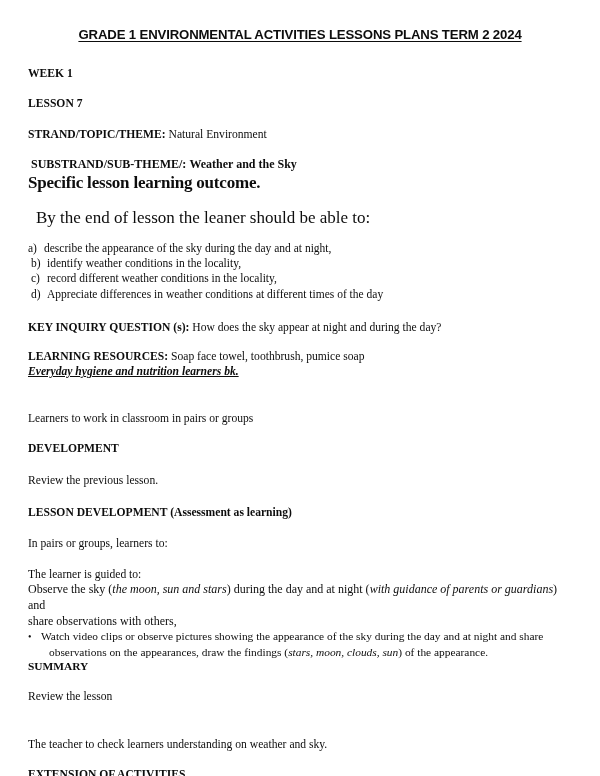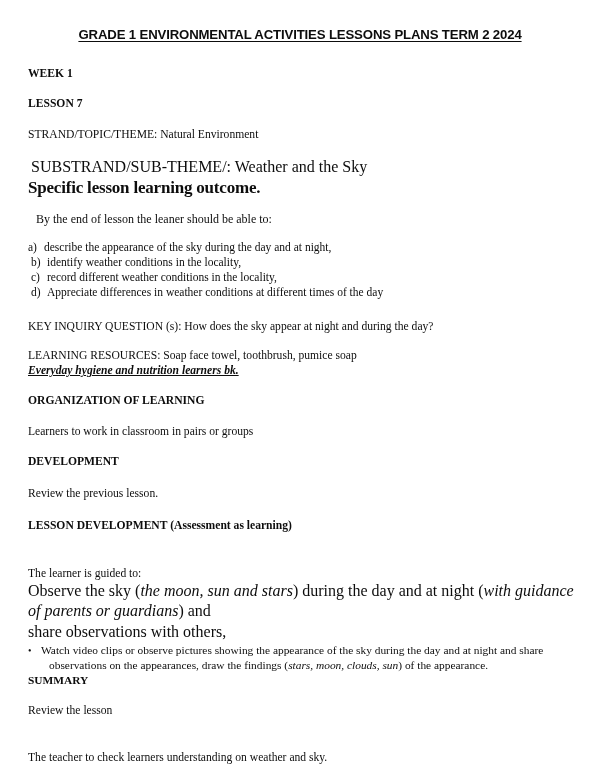--- a/index.html
+++ b/index.html
@@ -55,26 +55,26 @@
     font-size: 11.4px;
     line-height: 1.2;
     margin: 0;
   }
   .txt {
     font-size: 11.6px;
     line-height: 1.3;
     margin: 0;
   }
   .txt-sm {
-    font-size: 16px;
+    font-size: 12px;
     line-height: 1.3;
     margin: 0;
   }
   .lbl {
-    font-weight: normal;
+    font-weight: bold;
   }
   .ital {
     font-style: italic;
   }
   .ital-bold-u {
     font-style: italic;
     font-weight: bold;
     text-decoration: underline;
     text-underline-offset: 1px;
   }
@@ -87,21 +87,21 @@
     letter-spacing: -0.2px;
   }
   .sp-18 { height: 18px; }
   .sp-16 { height: 16px; }
   .sp-14 { height: 14px; }
   .sp-12 { height: 12px; }
   .sp-2  { height: 2px;  }
 
   
   .outcome-intro {
-    font-size: 12px;
+    font-size: 17px;
     padding-left: 8px;
     line-height: 1.3;
   }
   .outcome-list {
     list-style: none;
     margin: 0;
     padding: 0;
   }
   .outcome-list li {
     display: flex;
@@ -202,35 +202,35 @@
     <div class="sp-14"></div>
     <div class="txt">
       <span class="lbl">LEARNING RESOURCES:</span>
       <span>Soap face towel, toothbrush, pumice soap</span>
     </div>
     <div class="txt">
       <span class="ital-bold-u">Everyday hygiene and nutrition learners bk.</span>
     </div>
 
     <div class="sp-16"></div>
-    <div class="h-bold">ORGANIZATION OF LEARNING</div>
 
     <div class="sp-16"></div>
     <div class="txt">Learners to work in classroom in pairs or groups</div>
 
     <div class="sp-16"></div>
     <div class="h-bold">DEVELOPMENT</div>
 
     <div class="sp-16"></div>
     <div class="txt">Review the previous lesson.</div>
 
     <div class="sp-18"></div>
     <div class="h-bold">LESSON DEVELOPMENT (Assessment as learning)</div>
 
     <div class="sp-16"></div>
+    <div class="txt">In pairs or groups, learners to:</div>
 
     <div class="sp-16"></div>
     <div class="txt">The learner is guided to:</div>
 
     <div class="txt-sm"><span>Observe the sky (</span><span class="ital">the moon, sun and stars</span><span>) during the day and at night (</span><span class="ital">with guidance of parents or guardians</span><span>) and</span></div>
 
     <div class="txt-sm">share observations with others,</div>
 
     <div class="bullet-item">
       <span class="bdot">•</span>

